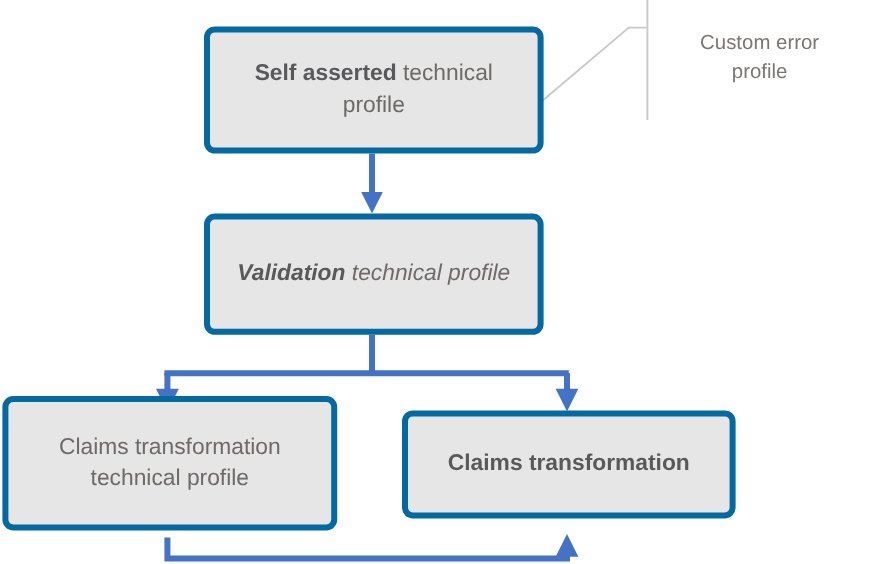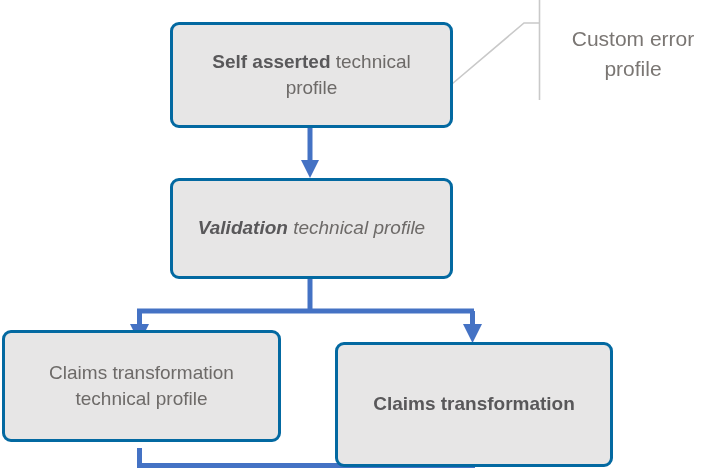--- a/index.html
+++ b/index.html
@@ -23,21 +23,21 @@
     left: 0;
     top: 0;
     width: 727px;
     height: 470px;
     pointer-events: none;
   }
   .node-box {
     position: absolute;
     box-sizing: border-box;
     background: #e7e6e6;
-    border: 3px solid #0369a1;
+    border: 5px solid #0369a1;
     border-radius: 9px;
     display: flex;
     align-items: center;
     justify-content: center;
     text-align: center;
     color: #6d6a68;
     font-size: 19px;
     line-height: 1.38;
     padding: 4px 14px;
   }
@@ -65,30 +65,30 @@
   #node-claims-transformation-technical-profile {
     left: 2px;
     top: 330px;
     width: 279px;
     height: 112px;
   }
   #node-claims-transformation {
     left: 335px;
     top: 342px;
     width: 278px;
-    height: 125px;
+    height: 90px;
   }
   #callout-custom-error-message {
     position: absolute;
     left: 553px;
     top: 24px;
     width: 160px;
     text-align: center;
     color: #7a7673;
-    font-size: 21px;
+    font-size: 17px;
     line-height: 1.42;
   }
 </style>
 </head>
 <body>
 
 <div id="diagram-canvas">
 
   <svg id="connector-layer" viewBox="0 0 727 470" width="727" height="470" xmlns="http://www.w3.org/2000/svg">
 

